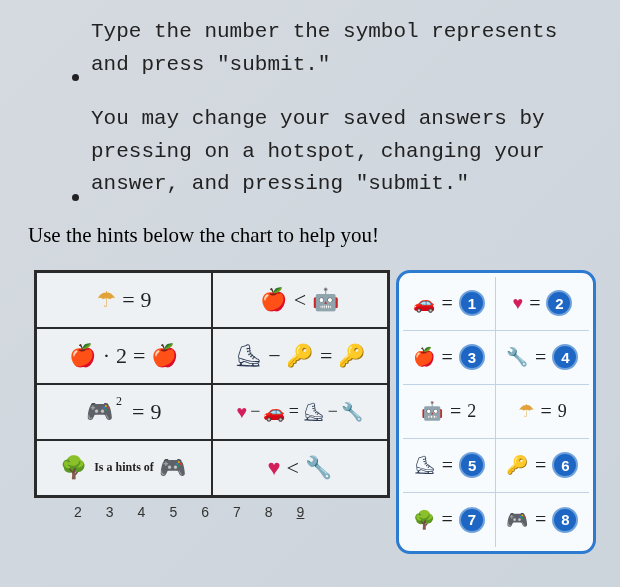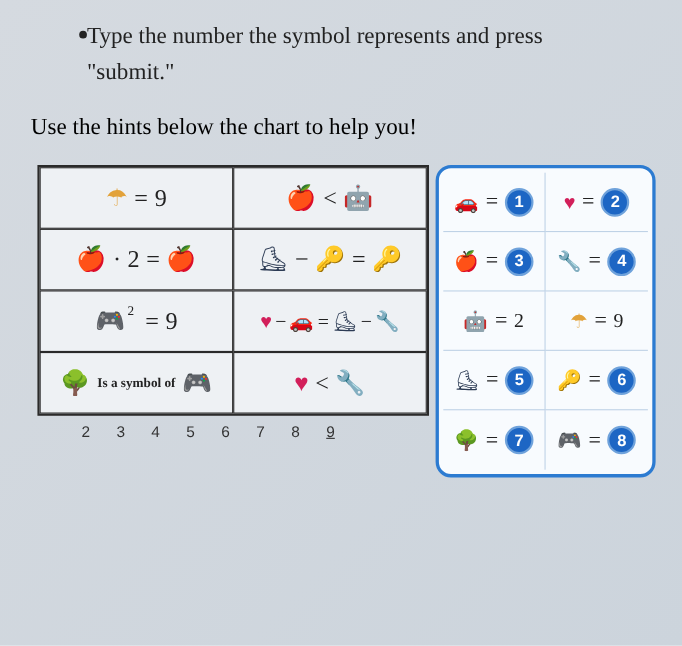--- a/index.html
+++ b/index.html
@@ -8,25 +8,26 @@
     height: 587px;
     background: linear-gradient(135deg, #d5dae0 0%, #ccd4dc 100%);
     font-family: Georgia, 'Times New Roman', serif;
     color: #222;
     overflow: hidden;
     padding: 16px 24px 0 24px;
   }
   .instructions { padding-left: 48px; }
   .bullet-item {
     display: flex;
-    align-items: flex-start;
-    gap: 0;
+    align-items: flex-end;
+    gap: 12px;
     margin-bottom: 22px;
     font-size: 21px;
     line-height: 1.55;
+    font-family: Liberation Mono, monospace;
   }
   .bullet-dot {
     width: 7px; height: 7px; border-radius: 50%;
     background: #222; margin-top: 12px; flex-shrink: 0;
   }
   .bullet-text { flex: 1; padding-right: 28px; }
   .hint-line {
     color: #000000;
     font-size: 21px;
     margin: 8px 0 22px 0;
@@ -98,20 +99,24 @@
   .eq { font-size: 20px; padding: 0 2px;}
 </style>
 </head>
 <body>
 
 <div class="instructions">
   <div class="bullet-item">
     <div class="bullet-dot"></div>
     <div class="bullet-text">Type the number the symbol represents and press "submit."</div>
   </div>
+  <div class="bullet-item">
+    <div class="bullet-dot"></div>
+    <div class="bullet-text">You may change your saved answers by pressing on a hotspot, changing your answer, and pressing "submit."</div>
+  </div>
 </div>
 
 <div class="hint-line">Use the hints below the chart to help you!</div>
 
 <div class="lower">
 
   <div>
     <div class="grid">
 
       <div class="row">
@@ -158,21 +163,21 @@
           <span>=</span>
           <span class="ic sm skate">⛸</span>
           <span>−</span>
           <span class="ic sm wrench">🔧</span>
         </div>
       </div>
 
       <div class="row">
         <div class="cell">
           <span class="ic tree">🌳</span>
-          <span class="small">Is a symbol of</span>
+          <span class="small">Is a hints of</span>
           <span class="ic controller">🎮</span>
         </div>
         <div class="cell">
           <span class="ic heart">♥</span>
           <span class="txt">&lt;</span>
           <span class="ic wrench">🔧</span>
         </div>
       </div>
 
     </div>

